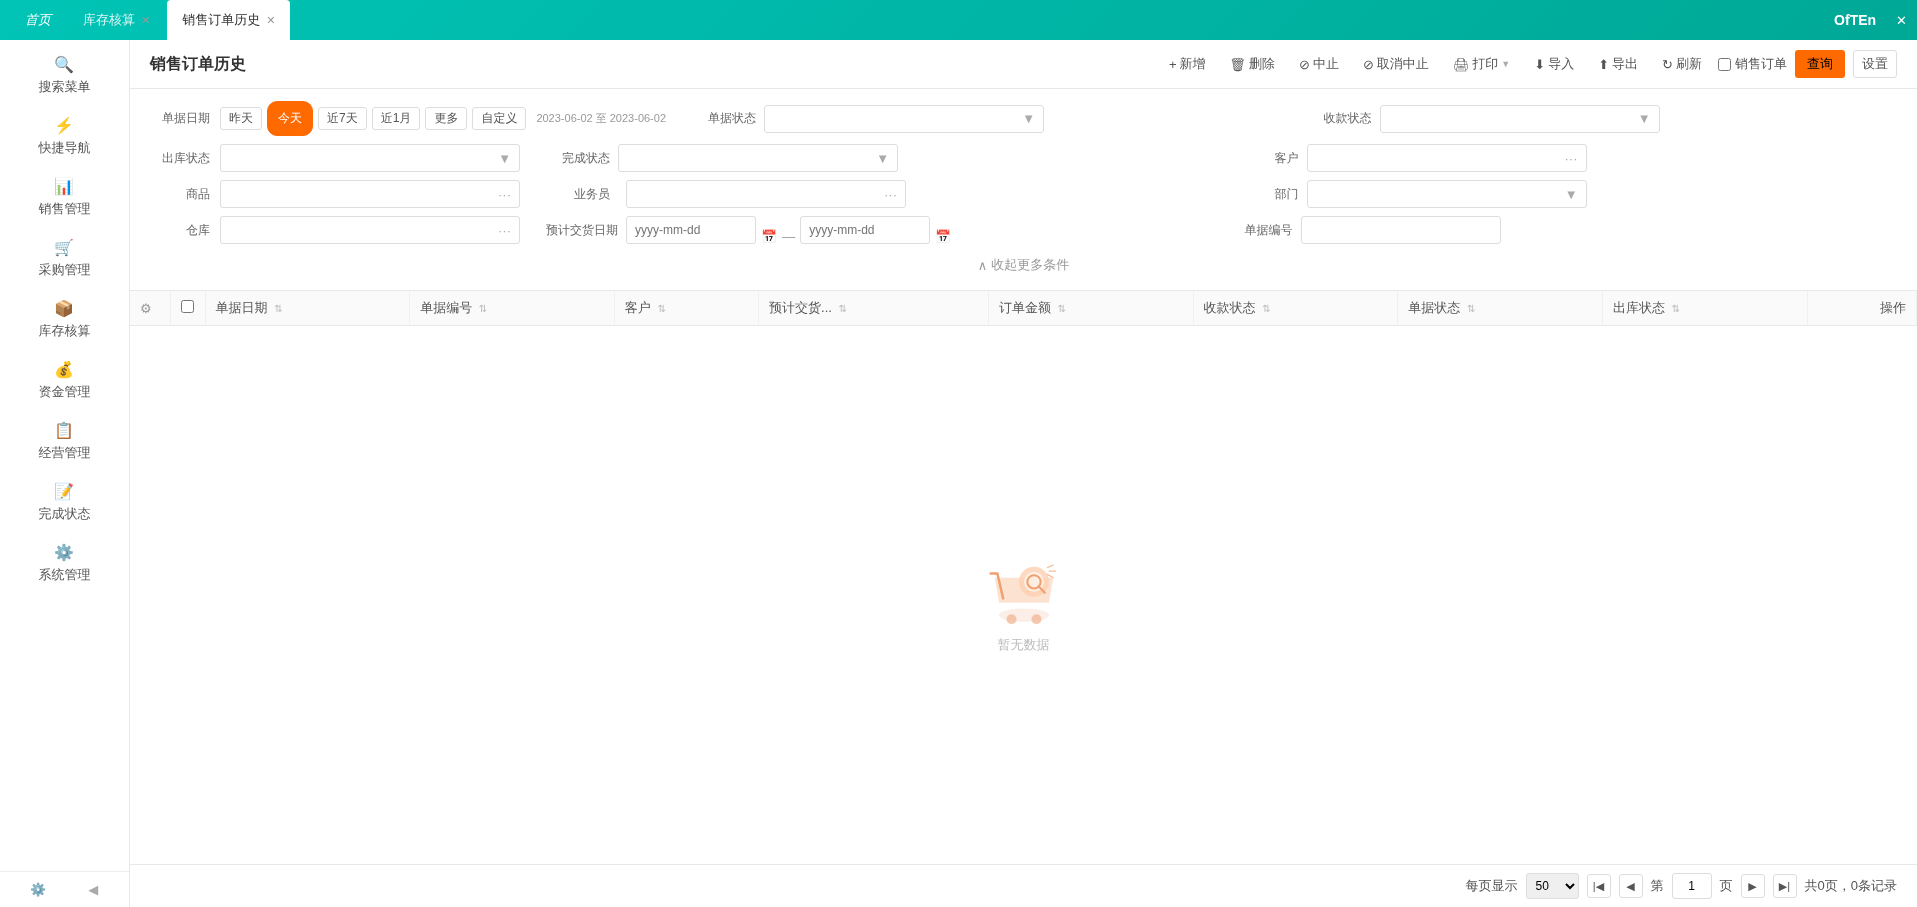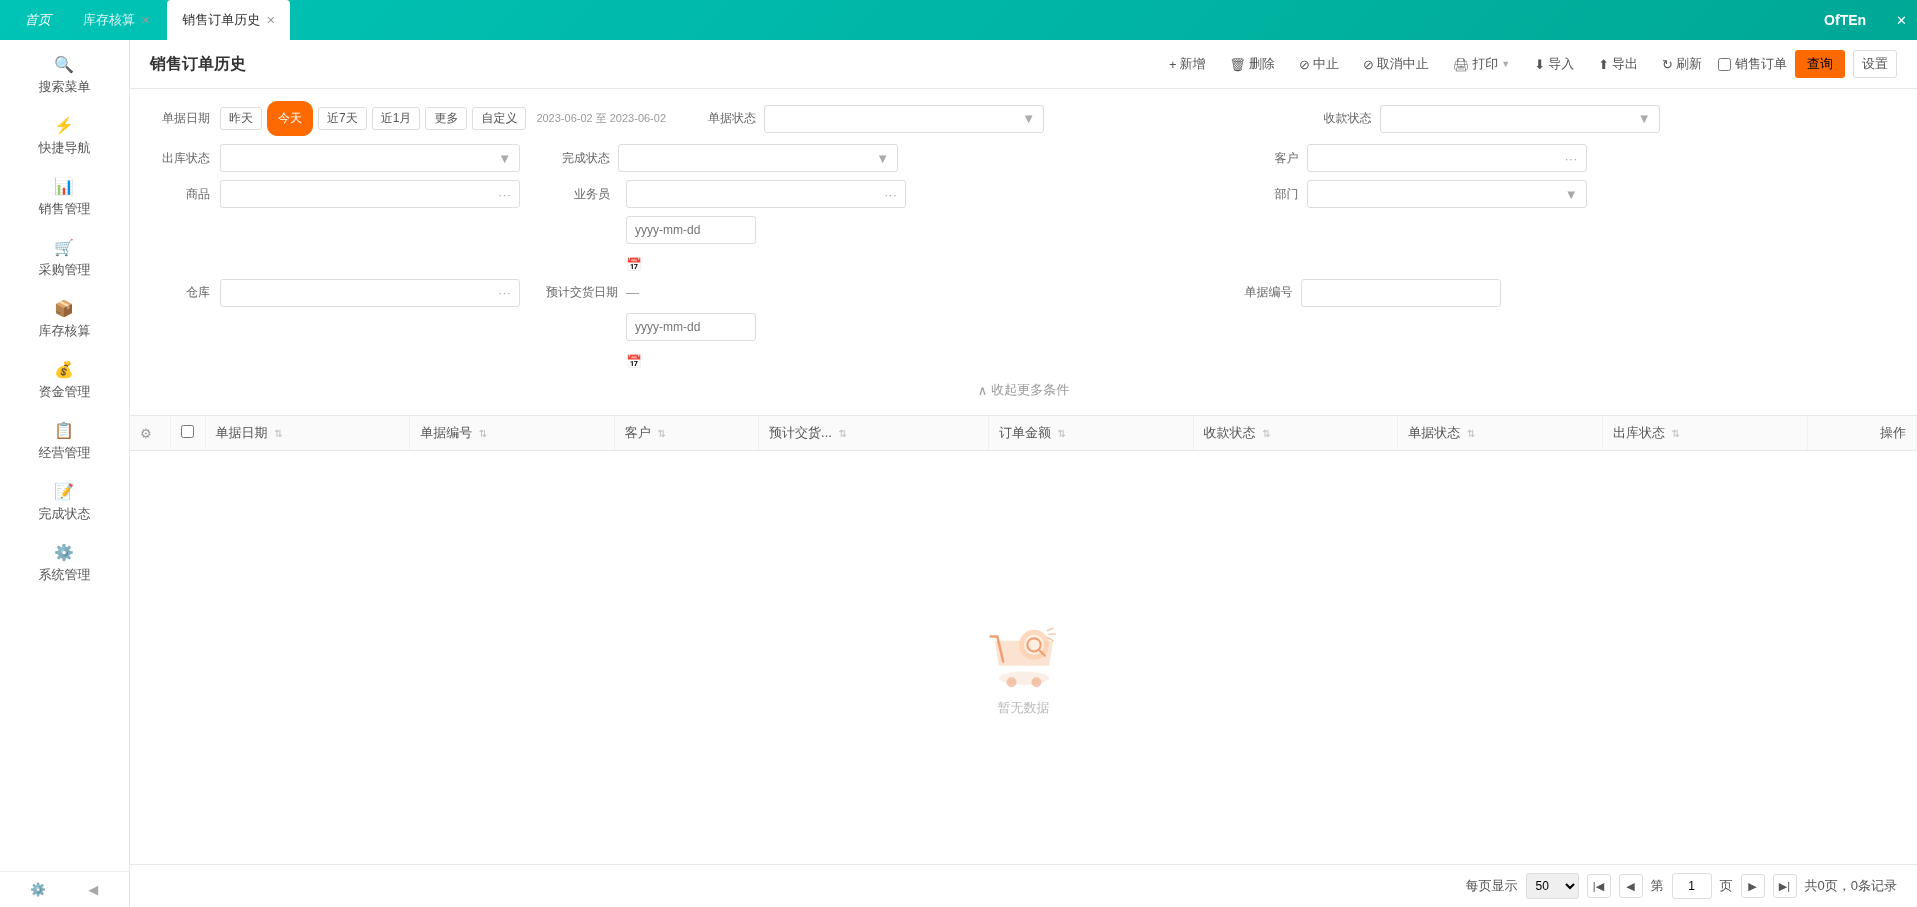--- a/index.html
+++ b/index.html
@@ -41,21 +41,20 @@
       color: #999;
     }
     .tab-item.home {
       color: white;
       background: transparent;
       font-style: italic;
     }
     .top-bar-right {
       display: flex;
       align-items: center;
-      gap: 10px;
       color: white;
       font-size: 12px;
     }
     .brand-text {
       font-size: 14px;
       font-weight: bold;
       color: white;
       margin-right: 20px;
     }
 
@@ -208,23 +207,22 @@
       cursor: pointer;
       display: flex;
       align-items: center;
       justify-content: space-between;
       font-size: 12px;
       min-width: 180px;
       max-width: 300px;
     }
     .date-input-group {
       display: flex;
-      align-items: flex-start;
-      gap: 13px;
-      flex-direction: column;
+      align-items: flex-end;
+      gap: 5px;
     }
     .date-input {
       width: 130px;
       height: 28px;
       border: 1px solid #ddd;
       border-radius: 3px;
       padding: 0 8px;
       font-size: 12px;
       color: #bbb;
     }

